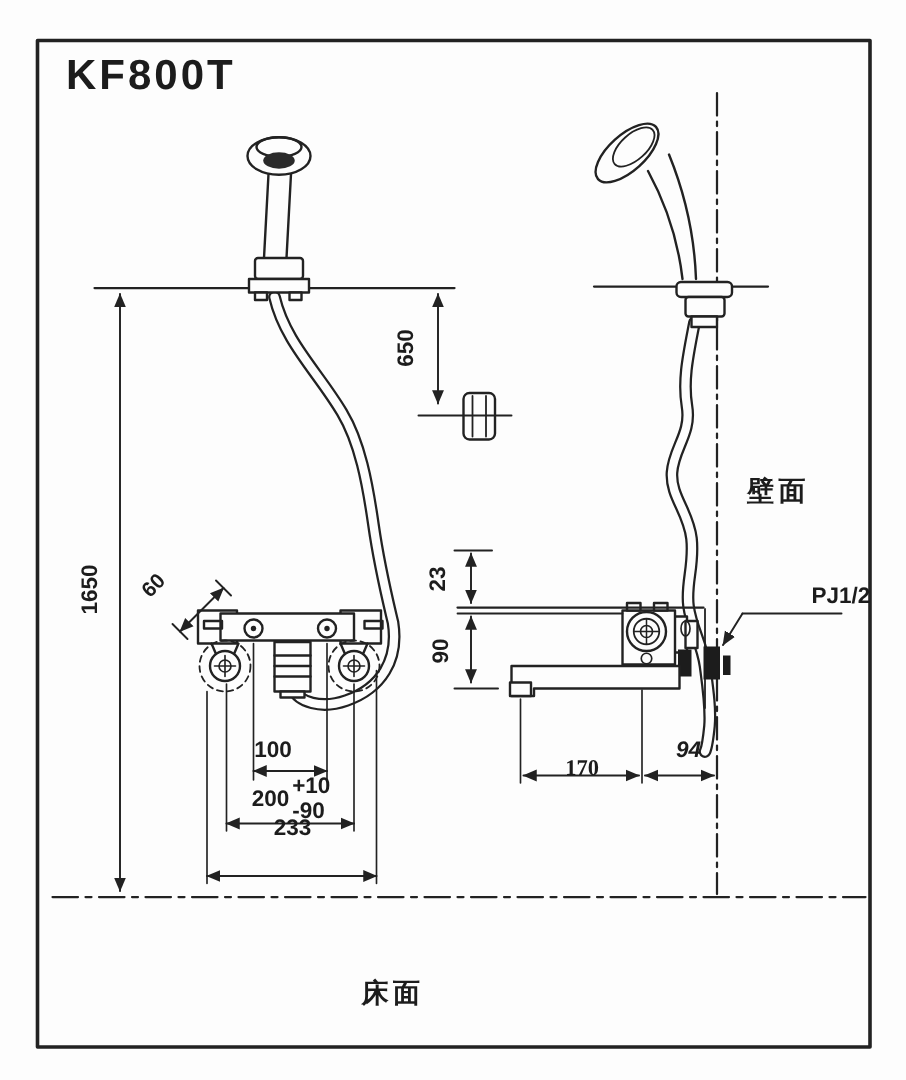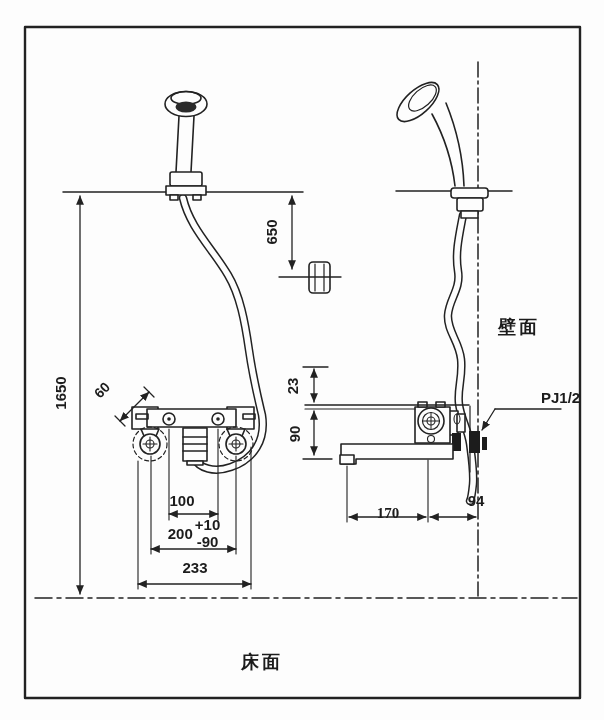--- a/index.html
+++ b/index.html
@@ -10,21 +10,21 @@
   #drawing{position:absolute;left:0;top:0;}
   .lbl{
     position:absolute;color:#1c1c1c;font-weight:700;font-size:15px;
     white-space:nowrap;line-height:1;
   }
   .c{transform:translate(-50%,-50%);}
   .v{transform:translate(-50%,-50%) rotate(-90deg);}
   .d45{transform:translate(-50%,-50%) rotate(-45deg);}
   .title{font-size:28px;font-weight:600;letter-spacing:2px;}
   .jp{font-size:18px;letter-spacing:3px;}
-  .tolrow{display:inline-flex;align-items:center;gap:2px;text-align:center;}
+  .tolrow{display:inline-flex;align-items:center;gap:2px;}
   .tolcol{display:inline-flex;flex-direction:column;font-size:15px;line-height:1.1;font-weight:700;}
 </style>
 </head>
 <body>
 
 <div id="stage">
 
   <svg id="drawing" width="604" height="720" viewBox="0 0 604 720" fill="none" stroke="#222" stroke-width="1.6" stroke-linecap="round" stroke-linejoin="round">
     <defs>
       <marker id="arr" viewBox="0 0 10 10" refX="8.5" refY="5" markerWidth="8" markerHeight="8" orient="auto-start-reverse">
@@ -169,20 +169,21 @@
 
       <path d="M347,466 V522 M428,460 V522" stroke-width="1.1"></path>
       <path d="M349,517 H426" marker-start="url(#arr)" marker-end="url(#arr)"></path>
       <path d="M430,517 H476" marker-start="url(#arr)" marker-end="url(#arr)"></path>
 
       <path d="M495,409 H561"></path>
       <path d="M495,409 L482,430" marker-end="url(#arr)"></path>
     </g>
   </svg>
 
+  <div class="lbl title" style="left:44px;top:36px;">KF800T</div>
 
   <div class="lbl v" style="left:60px;top:393px;">1650</div>
 
   <div class="lbl v" style="left:271px;top:232px;">650</div>
 
   <div class="lbl d45" style="left:102px;top:390px;font-size:14px;">60</div>
 
   <div class="lbl v" style="left:292px;top:386px;">23</div>
 
   <div class="lbl v" style="left:294px;top:434px;">90</div>
@@ -192,25 +193,25 @@
   <div class="lbl c" style="left:194px;top:533px;">
     <span class="tolrow">
       <span>200</span>
       <span class="tolcol">
         <span>+10</span>
         <span>-90</span>
       </span>
     </span>
   </div>
 
-  <div class="lbl c" style="left:195px;top:567px;">233</div>
+  <div class="lbl c" style="left:195px;top:552px;">233</div>
 
   <div class="lbl c" style="left:388px;top:513px;font-family:Liberation Serif, serif;">170</div>
 
-  <div class="lbl c" style="left:476px;top:500px;">94</div>
+  <div class="lbl c" style="left:459px;top:500px;font-style:italic;">94</div>
 
   <div class="lbl" style="left:497px;top:390px;margin-left:44px;">PJ1/2</div>
 
   <div class="lbl c jp" style="left:519px;top:287px;margin-top:40px;">壁面</div>
 
   <div class="lbl c jp" style="left:262px;top:630px;margin-top:32px;">床面</div>
 
 </div>
 
 </body></html>

